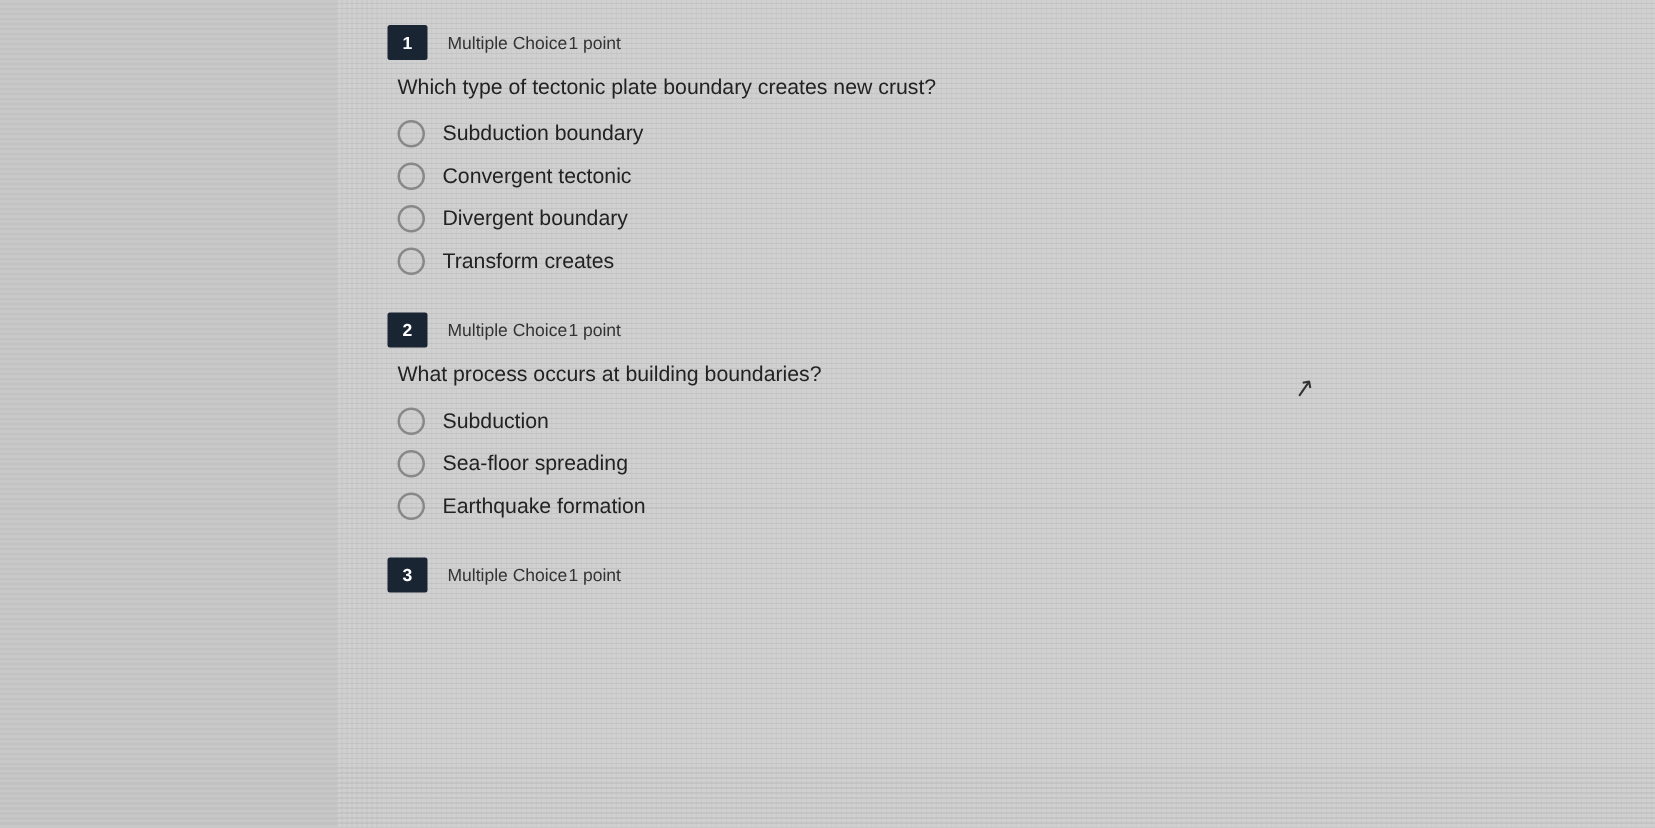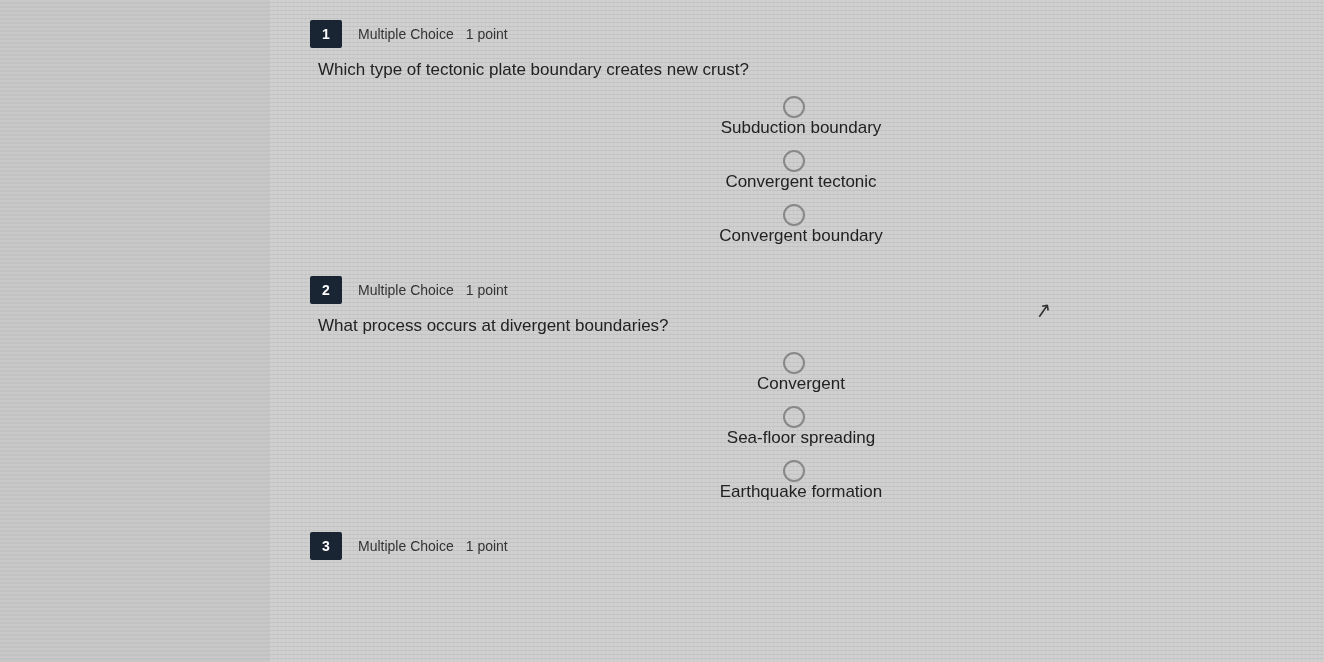--- a/index.html
+++ b/index.html
@@ -71,21 +71,21 @@
       align-items: center;
       justify-content: center;
       border-radius: 2px;
       margin-right: 16px;
     }
 
     .question-meta {
       font-size: 14px;
       color: #333;
       display: flex;
-      gap: 12px;
+      gap: 1px;
       text-align: center;
     }
 
     .question-text {
       font-size: 17px;
       color: #222;
       margin-bottom: 16px;
       margin-left: 8px;
       font-weight: 500;
     }
@@ -93,21 +93,20 @@
     .options-list {
       list-style: none;
       margin-left: 8px;
     }
 
     .option-item {
       display: flex;
       align-items: center;
       margin-bottom: 12px;
       cursor: pointer;
-      flex-direction: column;
     }
 
     .radio-circle {
       width: 22px;
       height: 22px;
       border-radius: 50%;
       border: 2px solid #888;
       background: transparent;
       margin-right: 14px;
       flex-shrink: 0;
@@ -149,38 +148,42 @@
       <li class="option-item">
         <div class="radio-circle"></div>
         <span class="option-label">Subduction boundary</span>
       </li>
       <li class="option-item">
         <div class="radio-circle"></div>
         <span class="option-label">Convergent tectonic</span>
       </li>
       <li class="option-item">
         <div class="radio-circle"></div>
-        <span class="option-label">Convergent boundary</span>
+        <span class="option-label">Divergent boundary</span>
+      </li>
+      <li class="option-item">
+        <div class="radio-circle"></div>
+        <span class="option-label">Transform creates</span>
       </li>
     </ul>
   </div>
 
   <div class="question-block">
     <div class="question-header">
       <div class="question-number">2</div>
       <div class="question-meta">
         <span>Multiple Choice</span>
         <span>1 point</span>
       </div>
     </div>
-    <div class="question-text">What process occurs at divergent boundaries?</div>
+    <div class="question-text">What process occurs at building boundaries?</div>
     <ul class="options-list">
       <li class="option-item">
         <div class="radio-circle"></div>
-        <span class="option-label">Convergent</span>
+        <span class="option-label">Subduction</span>
       </li>
       <li class="option-item">
         <div class="radio-circle"></div>
         <span class="option-label">Sea-floor spreading</span>
       </li>
       <li class="option-item">
         <div class="radio-circle"></div>
         <span class="option-label">Earthquake formation</span>
       </li>
     </ul>

